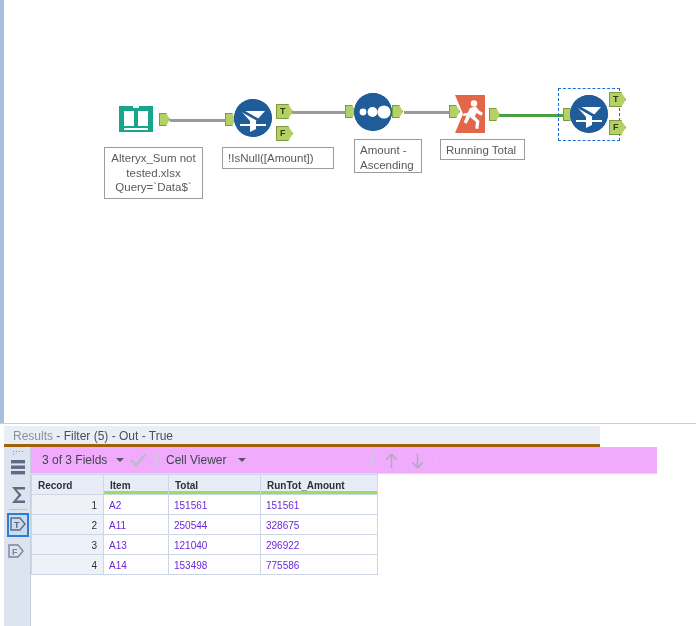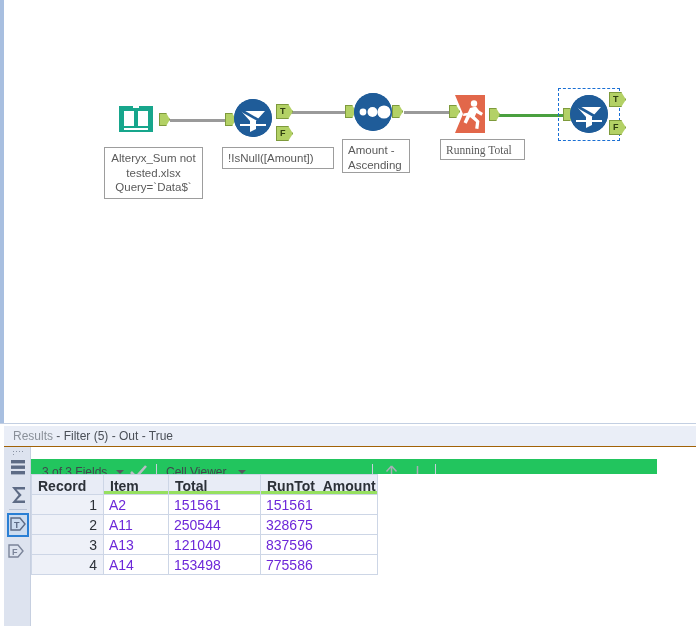--- a/index.html
+++ b/index.html
@@ -134,24 +134,24 @@
   .res-topline {
     position: absolute;
     left: 0; top: 0;
     width: 696px; height: 1px;
     background: #c3cfe2;
   }
   .res-title {
     position: absolute;
     left: 4px;
     top: 3px;
-    width: 692px;
+    width: 596px;
     height: 21px;
     background: #eaeef7;
-    border-bottom: 1px solid #a16207;
+    border-bottom: 3px solid #a16207;
     box-sizing: border-box;
     line-height: 20px;
     padding-left: 9px;
     font-size: 12px;
     color: #4a4f57;
   }
   .res-title .dim { color: #8a9099; }
 
   .res-left-rail {
     position: absolute;
@@ -192,24 +192,24 @@
     position: absolute;
     left: 5px;
     width: 18px;
     height: 1px;
     background: #b9c2d4;
   }
 
   .res-toolbar {
     position: absolute;
     left: 31px;
-    top: 36px;
+    top: 24px;
     width: 626px;
     height: 27px;
-    background: #22c55e;
+    background: #f0abfc;
     border-bottom: 1px solid #d6dde9;
     box-sizing: border-box;
   }
   .tb-item {
     position: absolute;
     top: 0;
     height: 26px;
     line-height: 26px;
     font-size: 12px;
     color: #40454d;
@@ -235,21 +235,21 @@
     position: absolute;
     left: 31px;
     top: 51px;
     width: 665px;
     height: 152px;
     background: #ffffff;
   }
   table.dt {
     border-collapse: collapse;
     table-layout: fixed;
-    font-size: 14px;
+    font-size: 10px;
   }
   table.dt th {
     background: #e8ecf6;
     border: 1px solid #cdd6e6;
     border-bottom: none;
     font-weight: bold;
     color: #2c3138;
     text-align: left;
     padding: 2px 0 0 6px;
     height: 20px;
@@ -342,38 +342,38 @@
         <circle cx="19" cy="19" r="19" fill="#1f5c99"></circle>
         <circle cx="9" cy="19" r="3.4" fill="#ffffff"></circle>
         <circle cx="18.5" cy="19" r="5" fill="#ffffff"></circle>
         <circle cx="30" cy="19" r="6.6" fill="#ffffff"></circle>
       </svg>
     </div>
   </div>
   <div class="anchor out" style="left:392px; top:105px;"></div>
   <div class="anchor in" style="left:449px; top:105px;"></div>
 
-  <div class="annot" style="left:342px; top:139px; width:68px; height:34px;">Amount -
+  <div class="annot" style="left:354px; top:139px; width:68px; height:34px;">Amount -
 Ascending</div>
 
   <div class="tool" style="left:455px; top:95px;">
     <div class="tool-runner">
       <svg width="42" height="38" viewBox="0 0 42 38">
         <path d="M0 0 h30 v38 H0 l8 -19 Z" fill="#e2674a"></path>
         <g fill="#ffffff">
           <circle cx="19" cy="8.5" r="3.2"></circle>
           <path d="M15 13 l6 -1.5 l3 4 l4 2.5 l-1.6 2.8 l-5 -2.8 l-1.6 3.6 l4.6 4.4 l-1 8 l-3.2 -0.4 l0.8 -6.6 l-6 -5 l-3.4 6.8 l-3 -1.5 l4 -9 Z"></path>
           <path d="M8.5 18.5 l5.5 -1 l-0.8 3 l-5.2 0.6 Z"></path>
         </g>
       </svg>
     </div>
   </div>
   <div class="anchor out" style="left:489px; top:108px;"></div>
 
-  <div class="annot" style="left:440px; top:139px; width:85px; height:21px;font-family:Liberation Serif, serif;">Running Total</div>
+  <div class="annot" style="left:440px; top:139px; width:85px; height:21px;">Running Total</div>
 
   <div class="sel-box" style="left:558px; top:88px; width:62px; height:53px;"></div>
   <div class="anchor in" style="left:563px; top:108px;"></div>
   <div class="tool" style="left:570px; top:95px;">
     <div class="tool-circle">
       <svg width="38" height="38" viewBox="0 0 38 38">
         <circle cx="19" cy="19" r="19" fill="#1f5c99"></circle>
         <path d="M7 12 h24 l-9 10 v8 l-6 3 v-11 Z" fill="#ffffff"></path>
         <path d="M5 10 L33 26" stroke="#1f5c99" stroke-width="2.6" fill="none"></path>
         <path d="M6 26 h26" stroke="#ffffff" stroke-width="2" fill="none"></path>
@@ -485,21 +485,21 @@
           <tr>
             <td class="rec">2</td>
             <td>A11</td>
             <td>250544</td>
             <td>328675</td>
           </tr>
           <tr>
             <td class="rec">3</td>
             <td>A13</td>
             <td>121040</td>
-            <td>837596</td>
+            <td>296922</td>
           </tr>
           <tr>
             <td class="rec">4</td>
             <td>A14</td>
             <td>153498</td>
             <td>775586</td>
           </tr>
         </tbody>
       </table>
     </div>

